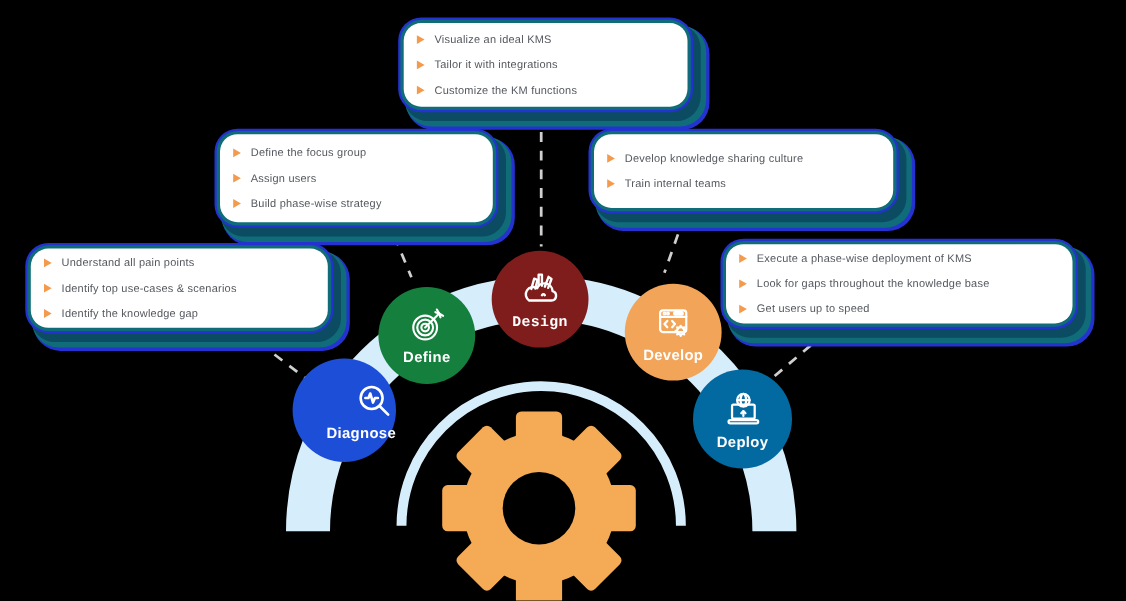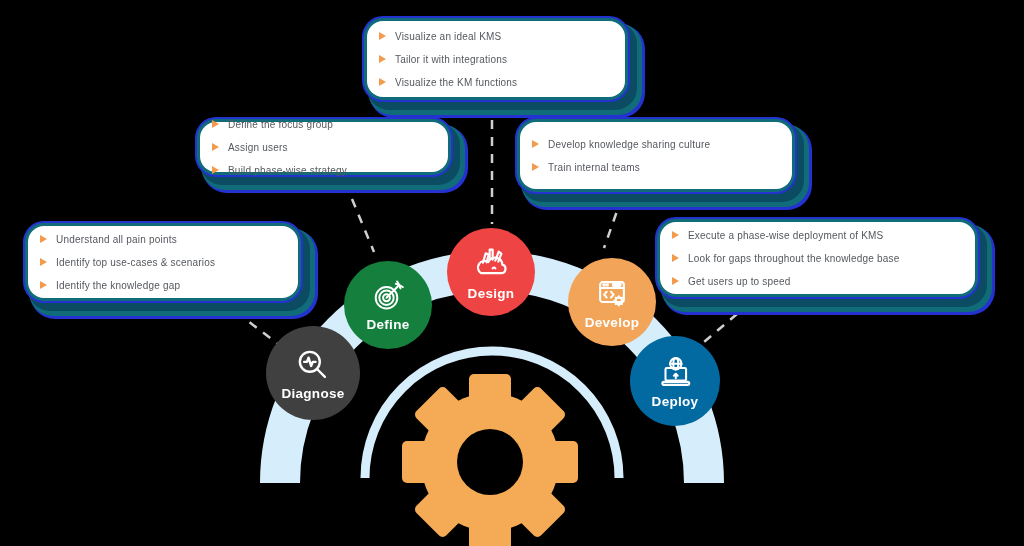--- a/index.html
+++ b/index.html
@@ -42,30 +42,30 @@
   }
 
   
   .phase{
     position:absolute;border-radius:50%;
     display:flex;flex-direction:column;align-items:center;justify-content:center;
     color:#ffffff;z-index:2;
   }
   .phase .label{font-weight:bold;font-size:13.5px;margin-top:2px;letter-spacing:.3px;}
   .phase svg{display:block;}
-  .c-diagnose{background:#404040;left:266px;top:326px;width:94px;height:94px;}
+  .c-diagnose{background:#1d4ed8;left:266px;top:326px;width:94px;height:94px;align-items:flex-end;}
   .c-define  {background:#15803d;left:344px;top:261px;width:88px;height:88px;}
-  .c-design  {background:#ef4444;left:447px;top:228px;width:88px;height:88px;}
+  .c-design  {background:#7f1d1d;left:447px;top:228px;width:88px;height:88px;font-family:Liberation Mono, monospace;}
   .c-develop {background:#f2a459;left:568px;top:258px;width:88px;height:88px;}
   .c-deploy  {background:#0369a1;left:630px;top:336px;width:90px;height:90px;}
 
   .p-design-box  {left:367px;top:21px; width:258px;height:76px;}
-  .p-define-box  {left:200px;top:122px;width:248px;height:50px;}
+  .p-define-box  {left:200px;top:122px;width:248px;height:80px;}
   .p-diagnose-box{left:28px; top:226px;width:270px;height:72px;text-align:center;}
-  .p-develop-box {left:520px;top:122px;width:272px;height:67px;}
+  .p-develop-box {left:540px;top:122px;width:272px;height:67px;}
   .p-deploy-box  {left:660px;top:222px;width:315px;height:72px;}
 </style>
 </head>
 <body>
 
 <div class="stage">
 
   <svg class="bg" width="1024" height="546" viewBox="0 0 1024 546">
 
     <path d="M 280 483 A 212 212 0 0 1 704 483" fill="none" stroke="#d6eefb" stroke-width="40"></path>
@@ -173,21 +173,21 @@
     <div class="row">
         <span class="tri"></span>
         <span>Visualize an ideal KMS</span>
       </div>
     <div class="row">
         <span class="tri"></span>
         <span>Tailor it with integrations</span>
       </div>
     <div class="row">
         <span class="tri"></span>
-        <span>Visualize the KM functions</span>
+        <span>Customize the KM functions</span>
       </div>
   </div>
 
   <div class="callout p-define-box">
     <div class="row">
         <span class="tri"></span>
         <span>Define the focus group</span>
       </div>
     <div class="row">
         <span class="tri"></span>

